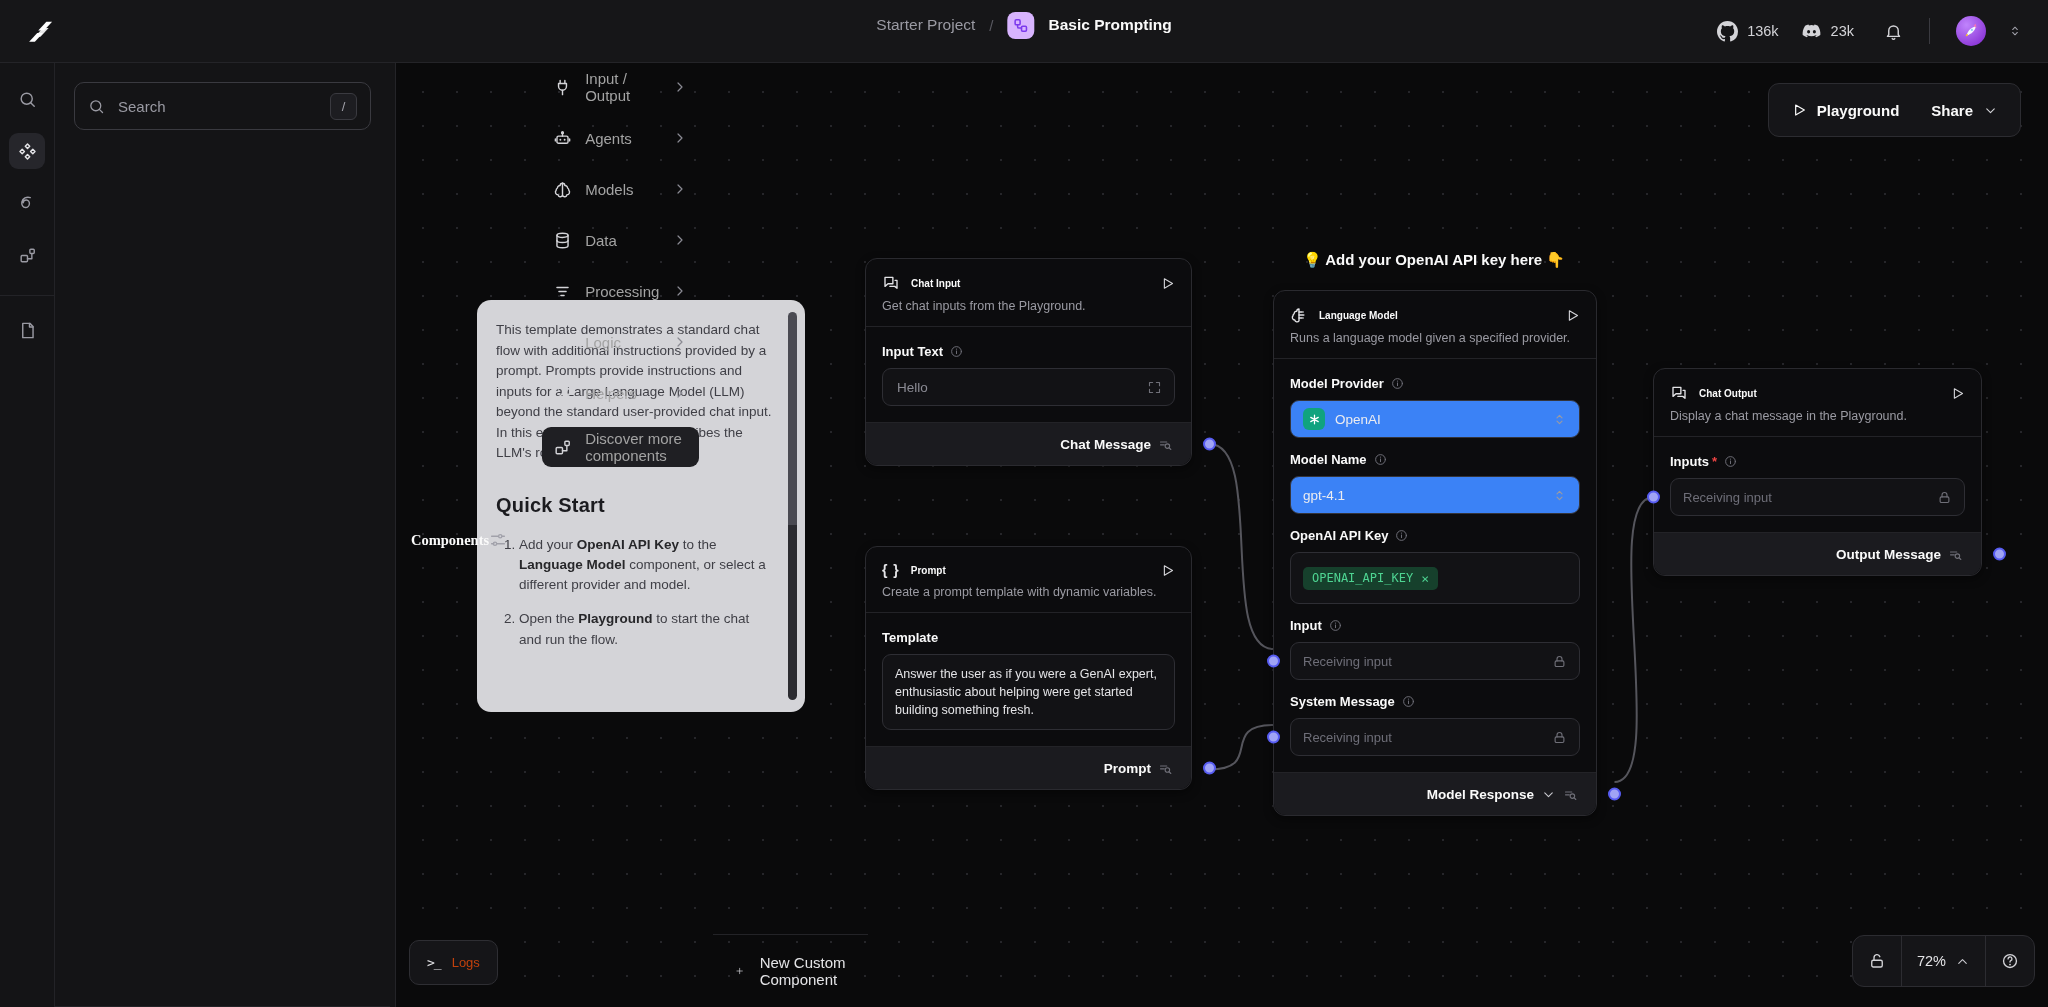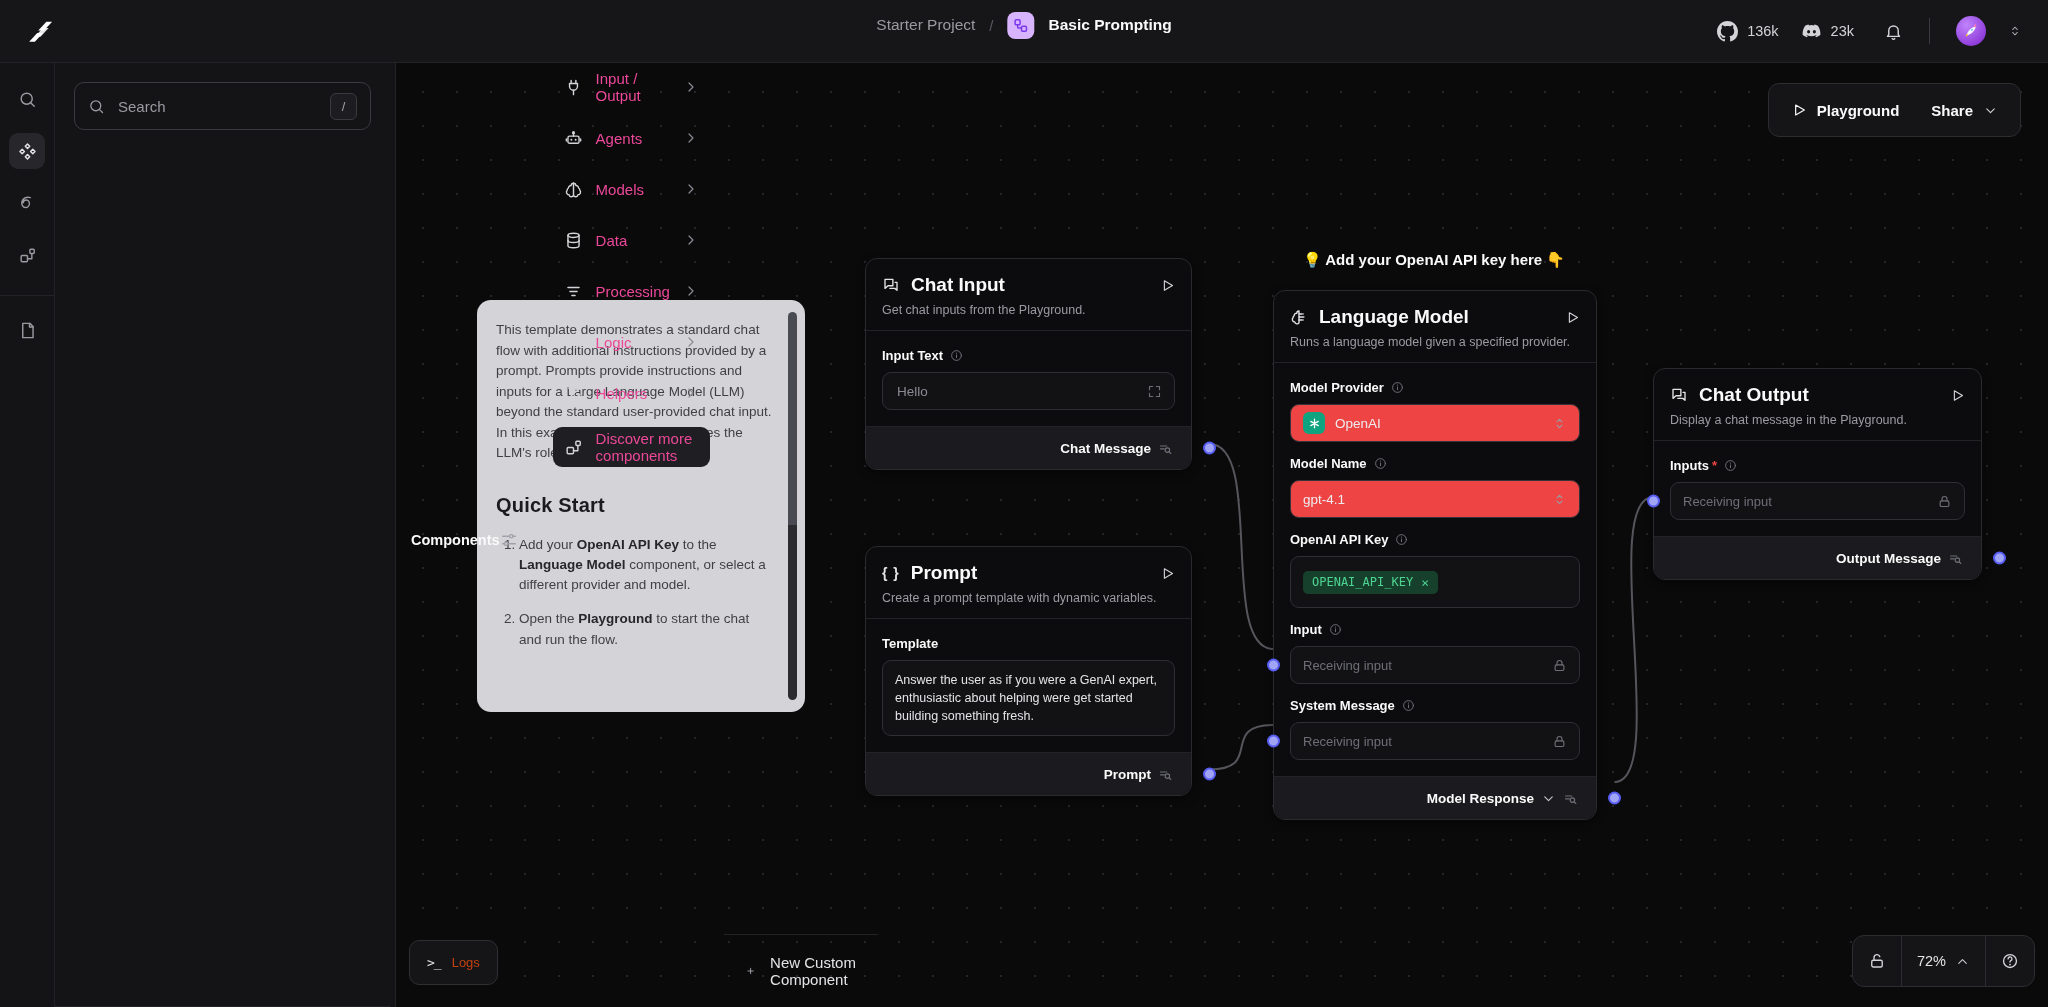--- a/index.html
+++ b/index.html
@@ -38,28 +38,28 @@
   .rail-btn.active{background:#26262b;color:#e4e4e7;}
   .rail-divider{width:54px;height:1px;background:#232327;margin:6px 0 16px;}
   .panel{flex:1;display:flex;flex-direction:row;min-width:0;}
   .search-wrap{padding:19px 19px 17px;border-bottom:1px solid #232327;}
   .search-box{height:48px;border:1px solid #3a3a40;border-radius:10px;display:flex;align-items:center;gap:11px;padding:0 13px;box-sizing:border-box;}
   .search-box svg{width:17px;height:17px;color:#9a9aa3;flex:none;}
   .search-input{background:transparent;border:none;outline:none;color:#e4e4e7;font-size:15px;flex:1;min-width:0;font-family:inherit;}
   .search-input::placeholder{color:#9a9aa3;}
   .kbd{width:25px;height:25px;border:1px solid #3a3a40;border-radius:6px;background:#1d1d21;color:#a1a1aa;font-size:13px;
        display:flex;align-items:center;justify-content:center;flex:none;}
-  .section-head{display:flex;align-items:center;justify-content:space-between;padding:20px 21px 10px;}
+  .section-head{display:flex;align-items:center;justify-content:space-between;padding:20px 21px 10px;font-family:Liberation Serif, serif;}
   .section-title{font-size:14.5px;font-weight:700;color:#fafafa;}
   .section-gear{color:#a1a1aa;cursor:pointer;}
   .section-gear svg{width:18px;height:18px;}
   .menu{padding:4px 14px 0;}
   .menu-item{display:flex;align-items:center;gap:13px;height:40px;padding:0 11px;border-radius:9px;cursor:pointer;margin-bottom:11px;}
   .menu-item svg.mi{width:19px;height:19px;color:#d4d4d8;flex:none;}
-  .menu-label{flex:1;font-size:15px;color:#ec4899;}
+  .menu-label{flex:1;font-size:15px;color:#a3a3a3;}
   .menu-item .chev{width:16px;height:16px;color:#8a8a93;}
   .menu-item.discover{background:#1f1f23;margin-top:14px;}
   .sidebar-bottom{margin-top:auto;border-top:1px solid #232327;}
   .new-custom{display:flex;align-items:center;gap:15px;padding:19px 22px;font-size:15px;color:#e4e4e7;cursor:pointer;}
   .new-custom svg{width:18px;height:18px;color:#d4d4d8;}
 
   
   .canvas{position:absolute;left:396px;top:63px;right:0;bottom:0;background:#0a0a0b;
           background-image:radial-gradient(#26262a 1.3px,transparent 1.4px);background-size:34px 34px;background-position:10px 12px;}
   #wires{position:absolute;inset:0;width:100%;height:100%;pointer-events:none;z-index:1;}
@@ -79,36 +79,36 @@
   .note ol{margin:18px 0 0;padding-left:23px;}
   .note li{font-size:13.5px;line-height:1.5;margin-bottom:14px;}
   .note b{color:#27272a;}
   .note-scroll{position:absolute;right:8px;top:12px;bottom:12px;width:9px;border-radius:5px;
                background:linear-gradient(#4a4a52 0 55%,#2b2b30 55% 100%);}
 
   
   .node{position:absolute;background:#0c0c0e;border:1px solid #2a2a2f;border-radius:12px;z-index:3;box-shadow:0 3px 10px rgba(0,0,0,.45);cursor:grab;}
   .node-head{display:flex;align-items:center;gap:11px;padding:15px 16px 7px;}
   .node-head svg.nicon{width:18px;height:18px;color:#e4e4e7;flex:none;}
-  .node-title{font-size:19px;font-weight:700;color:#fafafa;flex:1;}
+  .node-title{font-size:10px;font-weight:700;color:#fafafa;flex:1;}
   .node-play{color:#d4d4d8;cursor:pointer;}
   .node-play svg{width:15px;height:15px;}
   .node-desc{padding:0 16px 13px;font-size:12.5px;color:#9b9ba3;border-bottom:1px solid #232327;}
   .node-body{padding:13px 16px 16px;}
   .flabel{display:flex;align-items:center;gap:7px;font-size:13px;font-weight:600;color:#fafafa;margin:4px 0 9px;}
   .flabel .req{color:#ef4444;margin-left:-4px;}
   .flabel svg{width:13px;height:13px;color:#6f6f78;}
   .frow{position:relative;}
   .fbox{height:38px;border:1px solid #2e2e34;border-radius:9px;background:#121215;display:flex;align-items:center;gap:8px;
         padding:0 12px;box-sizing:border-box;color:#6e6e78;font-size:13px;}
   .fbox input{flex:1;min-width:0;background:transparent;border:none;outline:none;color:#8a8a93;font-size:13.5px;font-family:inherit;}
   .fbox .ricon{margin-left:auto;color:#6f6f78;cursor:pointer;}
   .fbox .ricon svg{width:15px;height:15px;}
   .tbox{border:1px solid #2e2e34;border-radius:9px;background:#121215;padding:10px 12px;color:#e4e4e7;font-size:12.5px;line-height:1.45;cursor:text;}
-  .sel{height:38px;border:1px solid #34343a;border-radius:9px;background:#ef4444;display:flex;align-items:center;gap:10px;
+  .sel{height:38px;border:1px solid #34343a;border-radius:9px;background:#3b82f6;display:flex;align-items:center;gap:10px;
        padding:0 12px;box-sizing:border-box;font-size:13.5px;color:#ececf0;cursor:pointer;margin-bottom:4px;}
   .sel .updown{margin-left:auto;color:#9a9aa3;}
   .sel .updown svg{width:15px;height:15px;}
   .chip-openai{width:22px;height:22px;border-radius:6px;background:#10a37f;display:flex;align-items:center;justify-content:center;flex:none;}
   .chip-openai svg{width:13px;height:13px;color:#fff;stroke-width:2.4;}
   .tag{display:inline-flex;align-items:center;gap:8px;background:#16402c;color:#4ed492;border-radius:5px;
        font-family:"DejaVu Sans Mono","Liberation Mono",monospace;font-size:12px;padding:4px 9px;}
   .tag .tag-x{cursor:pointer;font-size:13px;}
   .node-foot{height:42px;background:#1b1b1f;border-top:1px solid #232327;border-radius:0 0 12px 12px;
              display:flex;align-items:center;justify-content:flex-end;gap:7px;padding:0 18px;font-size:13.5px;font-weight:600;color:#fafafa;position:relative;}

